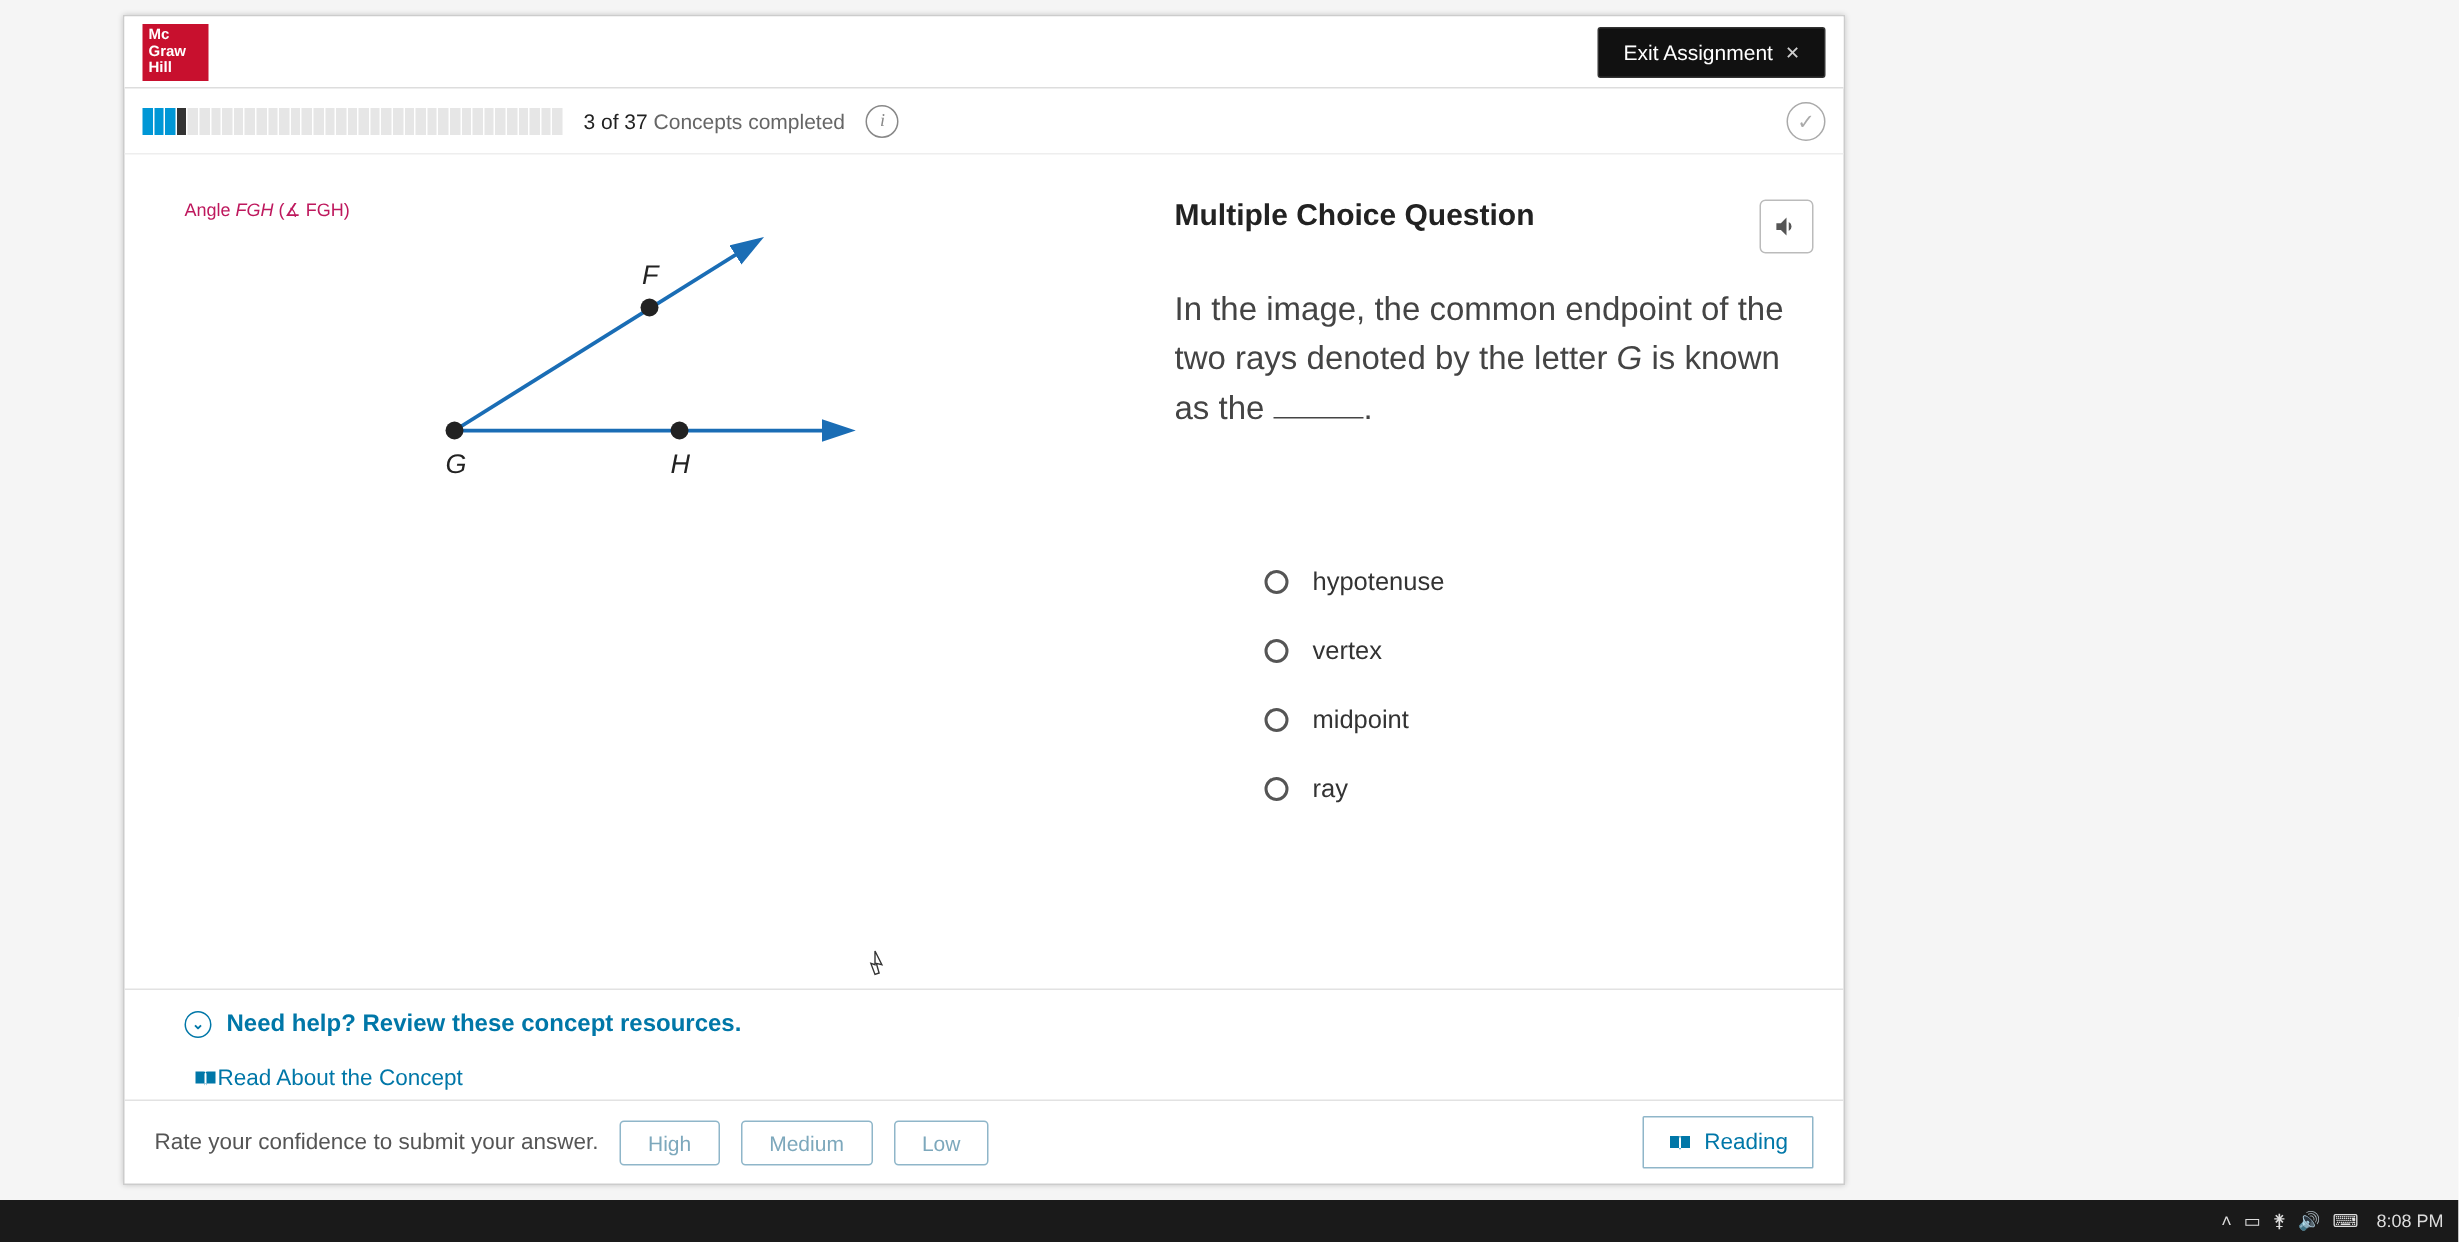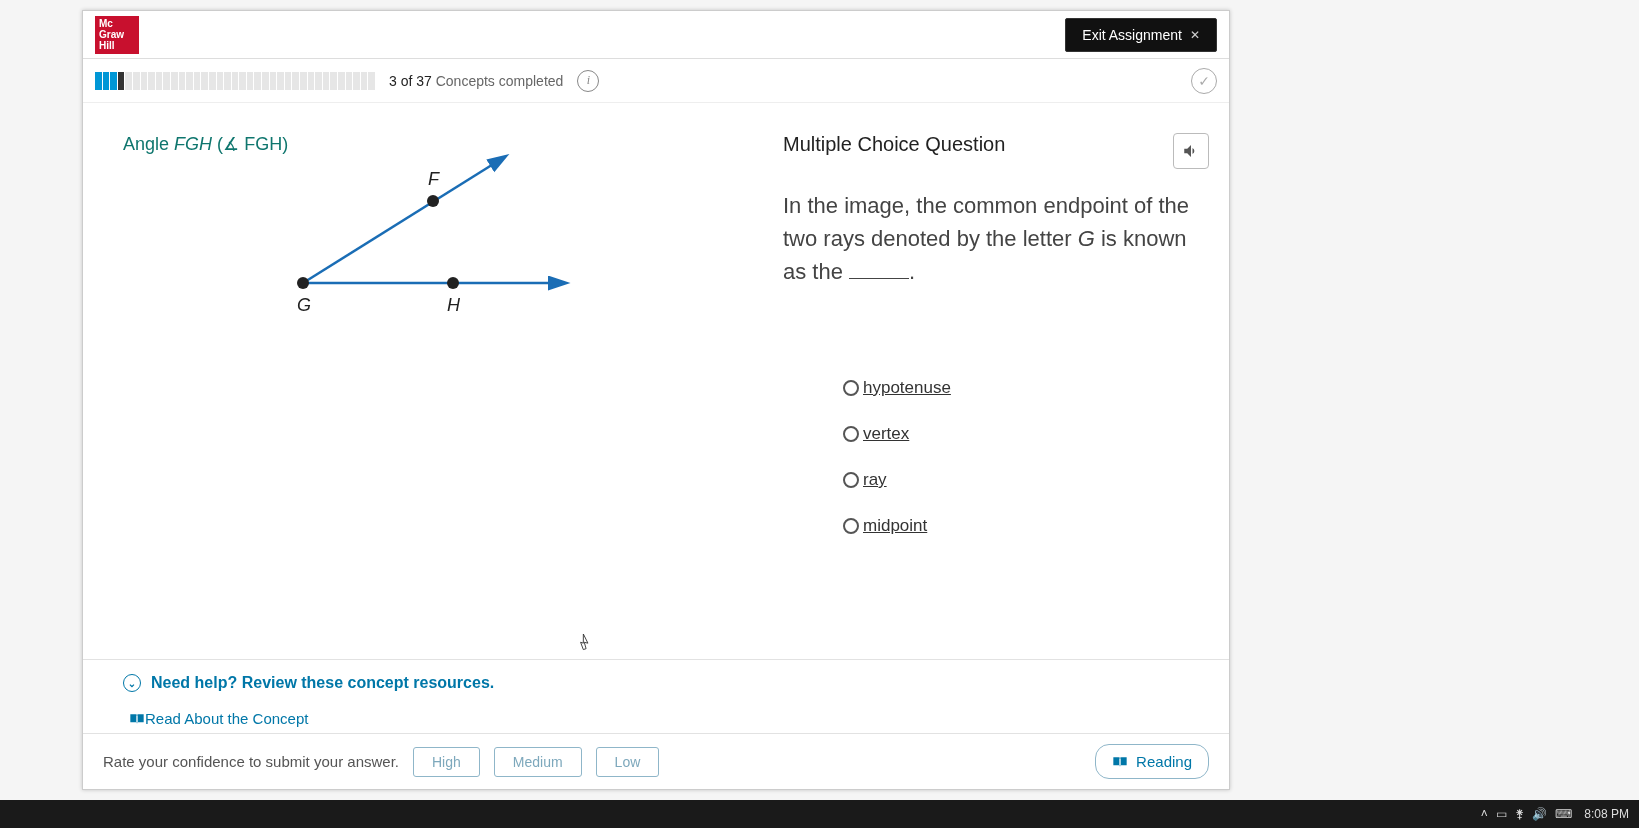--- a/index.html
+++ b/index.html
@@ -78,40 +78,39 @@
     color:#aaa; font-size:14px;
   }
   .main-area {
     flex:1;
     display:flex;
     padding: 30px 20px 10px 40px;
     gap: 40px;
     overflow:hidden;
   }
   .left-pane { width: 620px; }
-  .angle-label { font-size: 18px; color:#0f766e; margin-bottom: 8px; }
+  .angle-label { font-size: 12px; color:#be185d; margin-bottom: 20px; }
   .angle-label em { font-style: italic; }
   .diagram { position: relative; width: 380px; height: 190px; margin-left: 120px; margin-top: -30px;}
   .right-pane { flex:1; }
   .q-head { display:flex; align-items:flex-start; }
-  .q-title { font-size: 20px; font-weight: 400; color:#222; flex:1; }
+  .q-title { font-size: 20px; font-weight: 700; color:#222; flex:1; }
   .sound-btn {
     width:36px; height:36px; border:1px solid #bbb; border-radius:4px;
     display:flex; align-items:center; justify-content:center;
     color:#555; cursor:pointer; background:#fff;
   }
   .q-body { margin-top: 20px; color:#444; font-size:22px; line-height:1.5; }
   .q-body .letter { font-style: italic; }
   .blank { display:inline-block; border-bottom:1px solid #444; width:60px; height:1em; vertical-align:baseline; }
   .choices { margin-top: 90px; margin-left: 60px; }
   .choice {
-    display:flex; align-items:center; gap:4px;
+    display:flex; align-items:center; gap:16px;
     font-size:17px; color:#333; margin-bottom: 26px;
     cursor:pointer;
-    text-decoration:underline;
   }
   .radio {
     width:16px; height:16px; border:2px solid #555; border-radius:50%;
     flex-shrink:0;
   }
   .help-section {
     border-top:1px solid #e2e2e2;
     padding: 14px 40px 6px 40px;
   }
   .help-toggle {
@@ -134,21 +133,21 @@
     display:flex; align-items:center; gap:14px;
   }
   .rate-label { color:#555; font-size:15px; }
   .conf-btn {
     border:1px solid #8fb6c9; color:#7da8bc; background:#fff;
     padding:6px 18px; font-size:14px; border-radius:3px; cursor:pointer;
   }
   .footer-spacer { flex:1; }
   .reading-btn {
     border:1px solid #8fb6c9; color:#0077a8; background:#fff;
-    padding:8px 16px; font-size:15px; border-radius:14px; cursor:pointer;
+    padding:8px 16px; font-size:15px; border-radius:1px; cursor:pointer;
     display:flex; align-items:center; gap:8px;
   }
   .taskbar {
     position:absolute; left:0; right:0; bottom:0; height:28px;
     background:#1a1a1a; color:#ddd; font-size:12px;
     display:flex; align-items:center; justify-content:flex-end;
     padding:0 10px; gap:12px;
   }
   .taskbar .iconset { display:flex; gap:8px; align-items:center;}
   .cursor {
@@ -263,25 +262,25 @@
         <div class="choice">
           <span class="radio"></span>
           <span>hypotenuse</span>
         </div>
         <div class="choice">
           <span class="radio"></span>
           <span>vertex</span>
         </div>
         <div class="choice">
           <span class="radio"></span>
-          <span>ray</span>
+          <span>midpoint</span>
         </div>
         <div class="choice">
           <span class="radio"></span>
-          <span>midpoint</span>
+          <span>ray</span>
         </div>
       </div>
     </div>
   </div>
 
   <div class="help-section">
     <div class="help-toggle">
       <span class="chev">⌄</span>
       <span>Need help? Review these concept resources.</span>
     </div>

